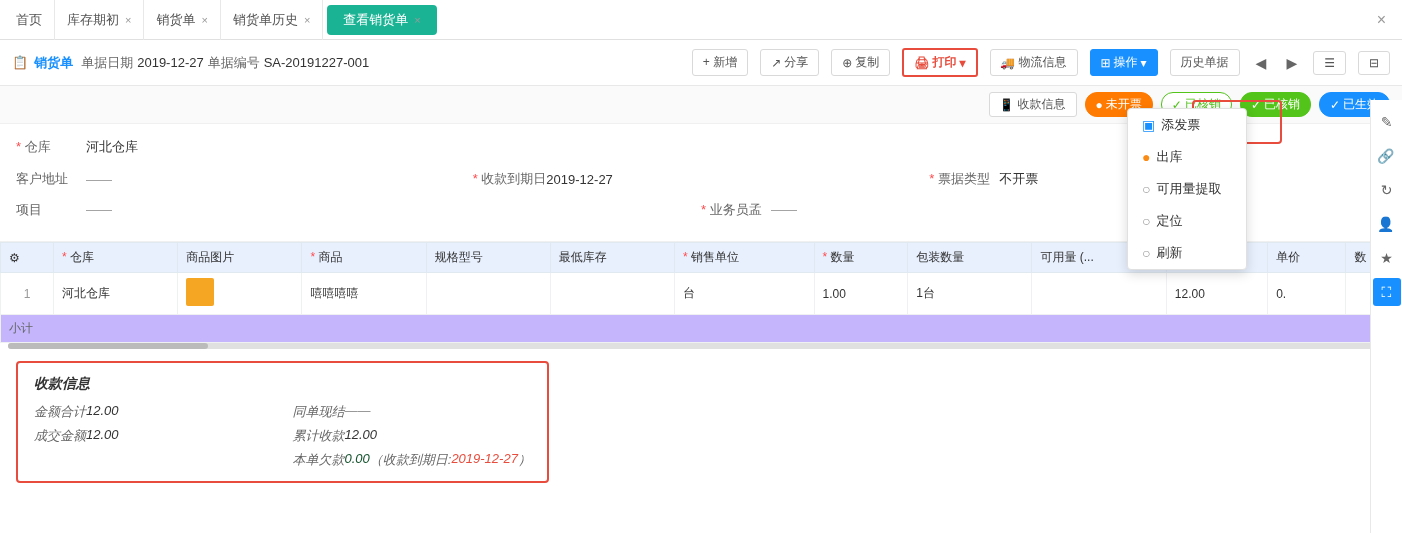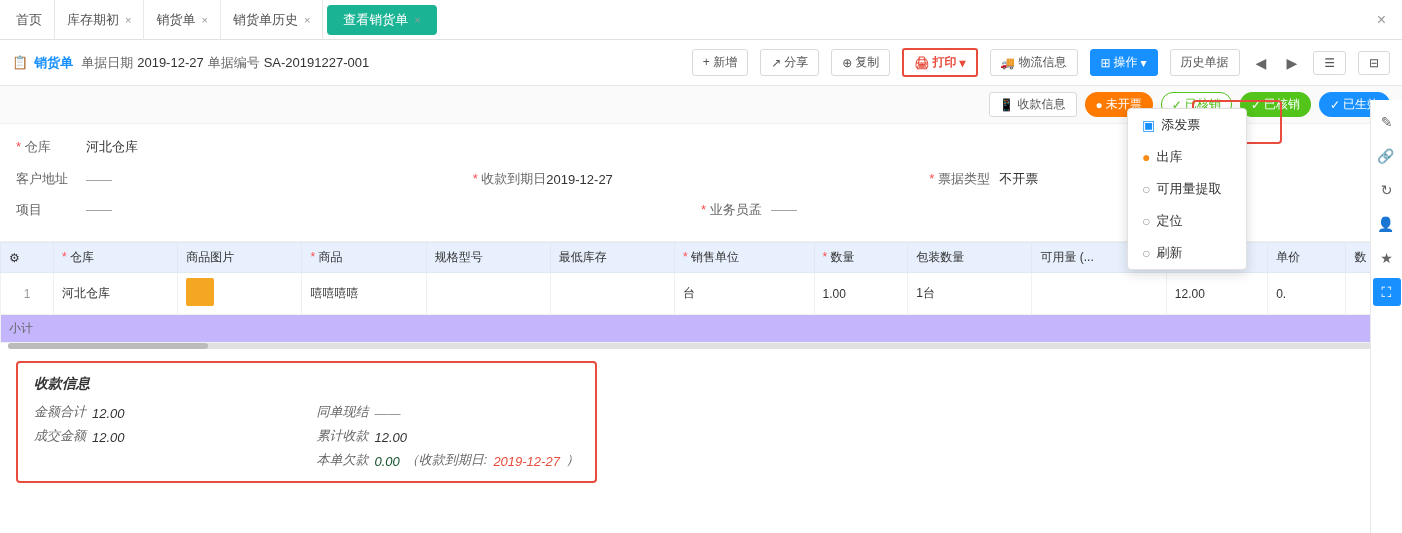--- a/index.html
+++ b/index.html
@@ -91,21 +91,21 @@
     .product-img { width: 28px; height: 28px; background: #f5a623; border-radius: 2px; display: inline-block; }
 
     
     .bottom-section { display: flex; padding: 12px 16px; gap: 20px; }
     .payment-info {
       border: 2px solid #e74c3c; border-radius: 4px;
       padding: 12px 16px; min-width: 520px; background: #fff; font-style: italic;
     }
     .payment-title { font-weight: bold; font-size: 14px; margin-bottom: 10px; color: #333; }
     .payment-grid { display: grid; grid-template-columns: 1fr 1fr; gap: 6px 20px; }
-    .payment-row { display: flex; align-items: flex-end; gap: 6px; }
+    .payment-row { display: flex; align-items: flex-start; }
     .payment-label { color: #666; white-space: nowrap; }
     .payment-value { color: #333; }
     .payment-value.red { color: #14532d; }
     .payment-value.gray { color: #999; }
     .payment-date { color: #e74c3c; }
 
     
     .right-sidebar {
       position: absolute; right: 0; top: 60px; bottom: 0;
       width: 32px; display: flex; flex-direction: column;

